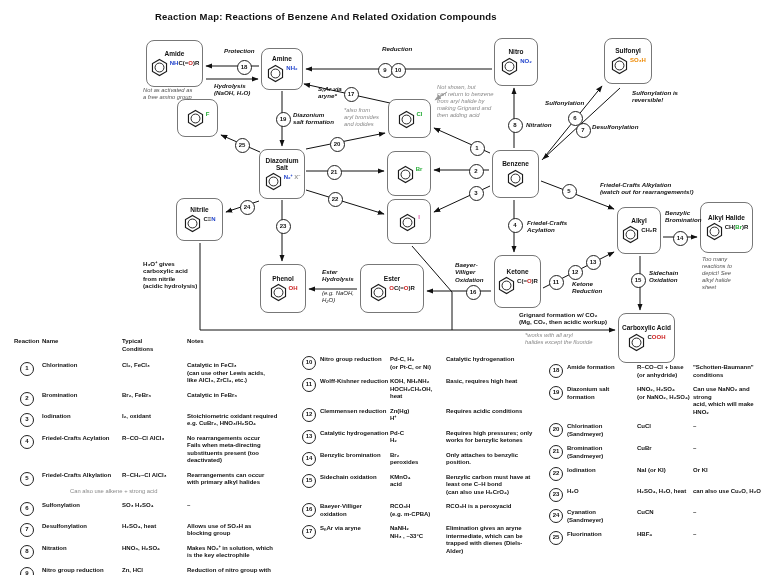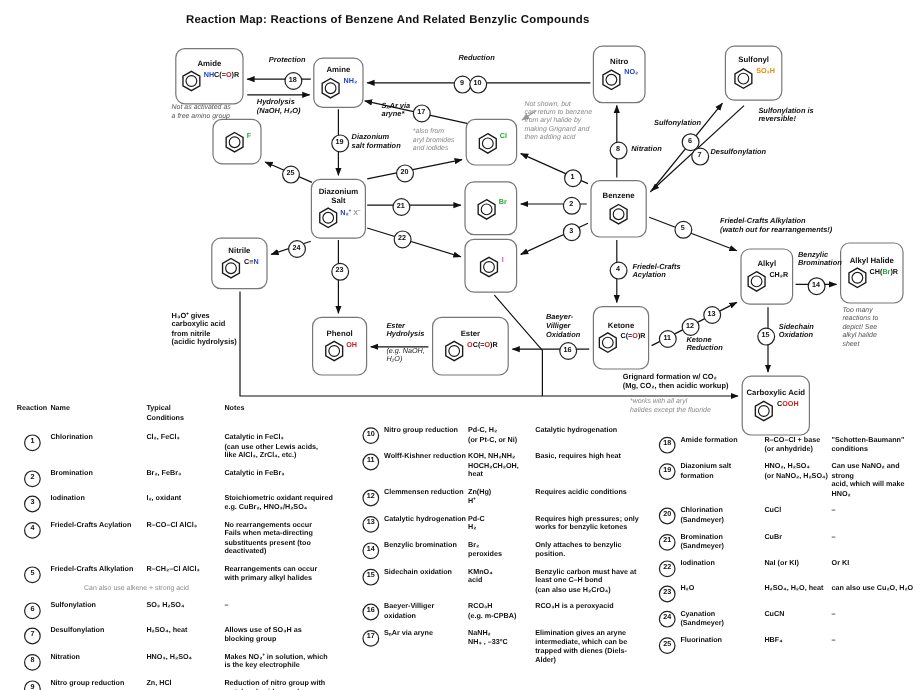--- a/index.html
+++ b/index.html
@@ -27,21 +27,21 @@
   .trow .cell{white-space:pre-line;}
   .thead{font-weight:700;margin-bottom:9px;}
   .rnum{width:12px;height:12px;border:1px solid #222;border-radius:50%;background:#fff;
         font-size:6px;font-weight:700;text-align:center;line-height:11px;margin-left:6px;}
   .subnote{grid-column:2/5;color:#8a8a8a;font-size:5.8px;font-weight:400;padding-left:28px;margin-top:1px;}
 </style>
 </head>
 <body>
 
 <div id="canvas">
-  <div id="title">Reaction Map: Reactions of Benzene And Related Benzylic Compounds</div>
+  <div id="title">Reaction Map: Reactions of Benzene And Related Oxidation Compounds</div>
   <div id="diagram">
       <svg width="768" height="575" class="edges">
         <defs>
           <marker id="ah" viewBox="0 0 7 6" refX="6.2" refY="3" markerWidth="7" markerHeight="6" orient="auto">
             <path d="M0,0.4 L6.8,3 L0,5.6 Z" fill="#111"></path>
           </marker>
           <marker id="ahg" viewBox="0 0 7 6" refX="6.2" refY="3" markerWidth="7" markerHeight="6" orient="auto">
             <path d="M0,0.4 L6.8,3 L0,5.6 Z" fill="#999"></path>
           </marker>
         </defs>

